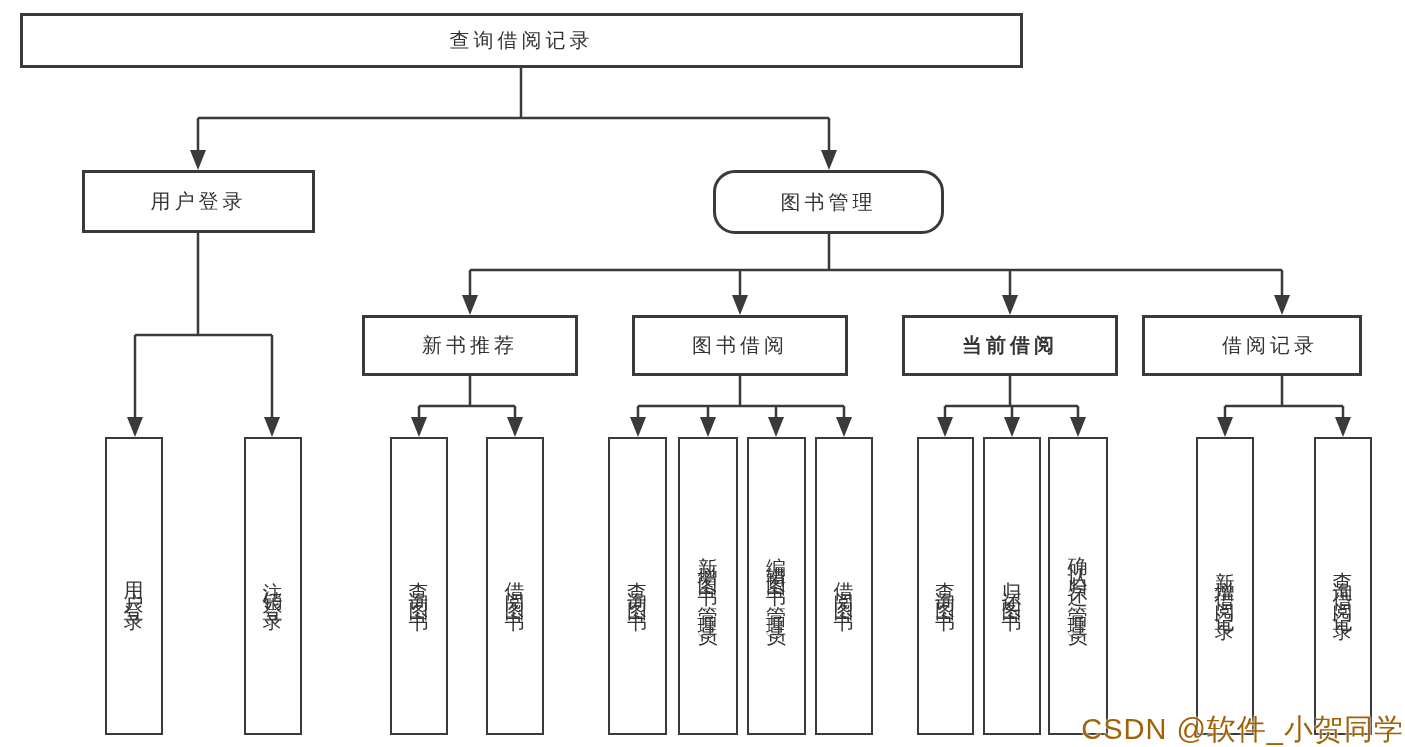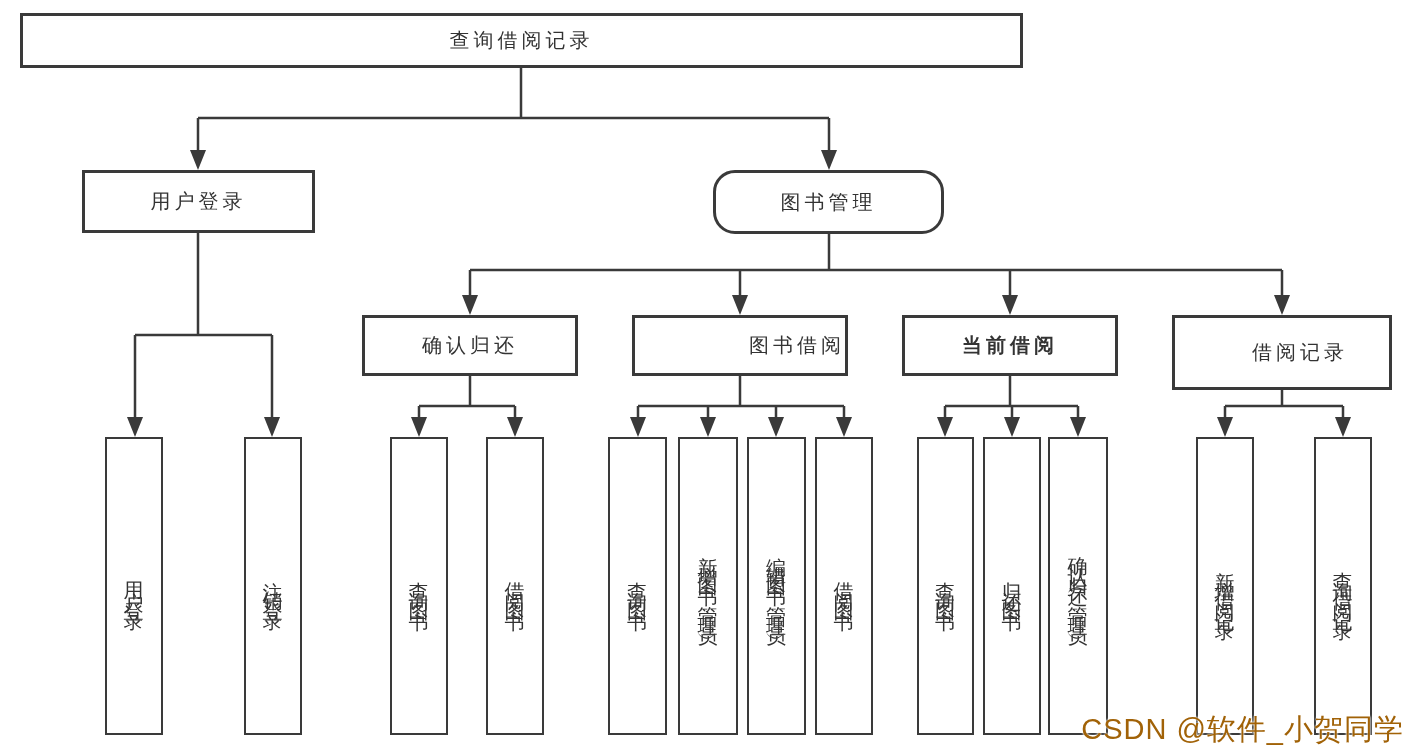--- a/index.html
+++ b/index.html
@@ -111,29 +111,29 @@
   </div>
 
   <div class="box" style="left:82px; top:170px; width:233px; height:63px;">
     <span class="h-label">用户登录</span>
   </div>
   <div class="box" style="left:713px; top:170px; width:231px; height:64px;border-radius:22px;">
     <span class="h-label">图书管理</span>
   </div>
 
   <div class="box" style="left:362px; top:315px; width:216px; height:61px;">
-    <span class="h-label">确认归还</span>
+    <span class="h-label">新书推荐</span>
   </div>
-  <div class="box" style="left:632px; top:315px; width:216px; height:61px;justify-content:flex-end;">
+  <div class="box" style="left:632px; top:315px; width:216px; height:61px;">
     <span class="h-label">图书借阅</span>
   </div>
   <div class="box" style="left:902px; top:315px; width:216px; height:61px;font-weight:bold;">
     <span class="h-label">当前借阅</span>
   </div>
-  <div class="box" style="left:1172px; top:315px; width:220px; height:75px;padding-left:36px;">
+  <div class="box" style="left:1142px; top:315px; width:220px; height:61px;padding-left:36px;">
     <span class="h-label">借阅记录</span>
   </div>
 
   <div class="box leaf" style="left:105px; top:437px; width:58px; height:298px;">
     <span class="v-label">用户登录</span>
   </div>
   <div class="box leaf" style="left:244px; top:437px; width:58px; height:298px;">
     <span class="v-label">注销登录</span>
   </div>
 

